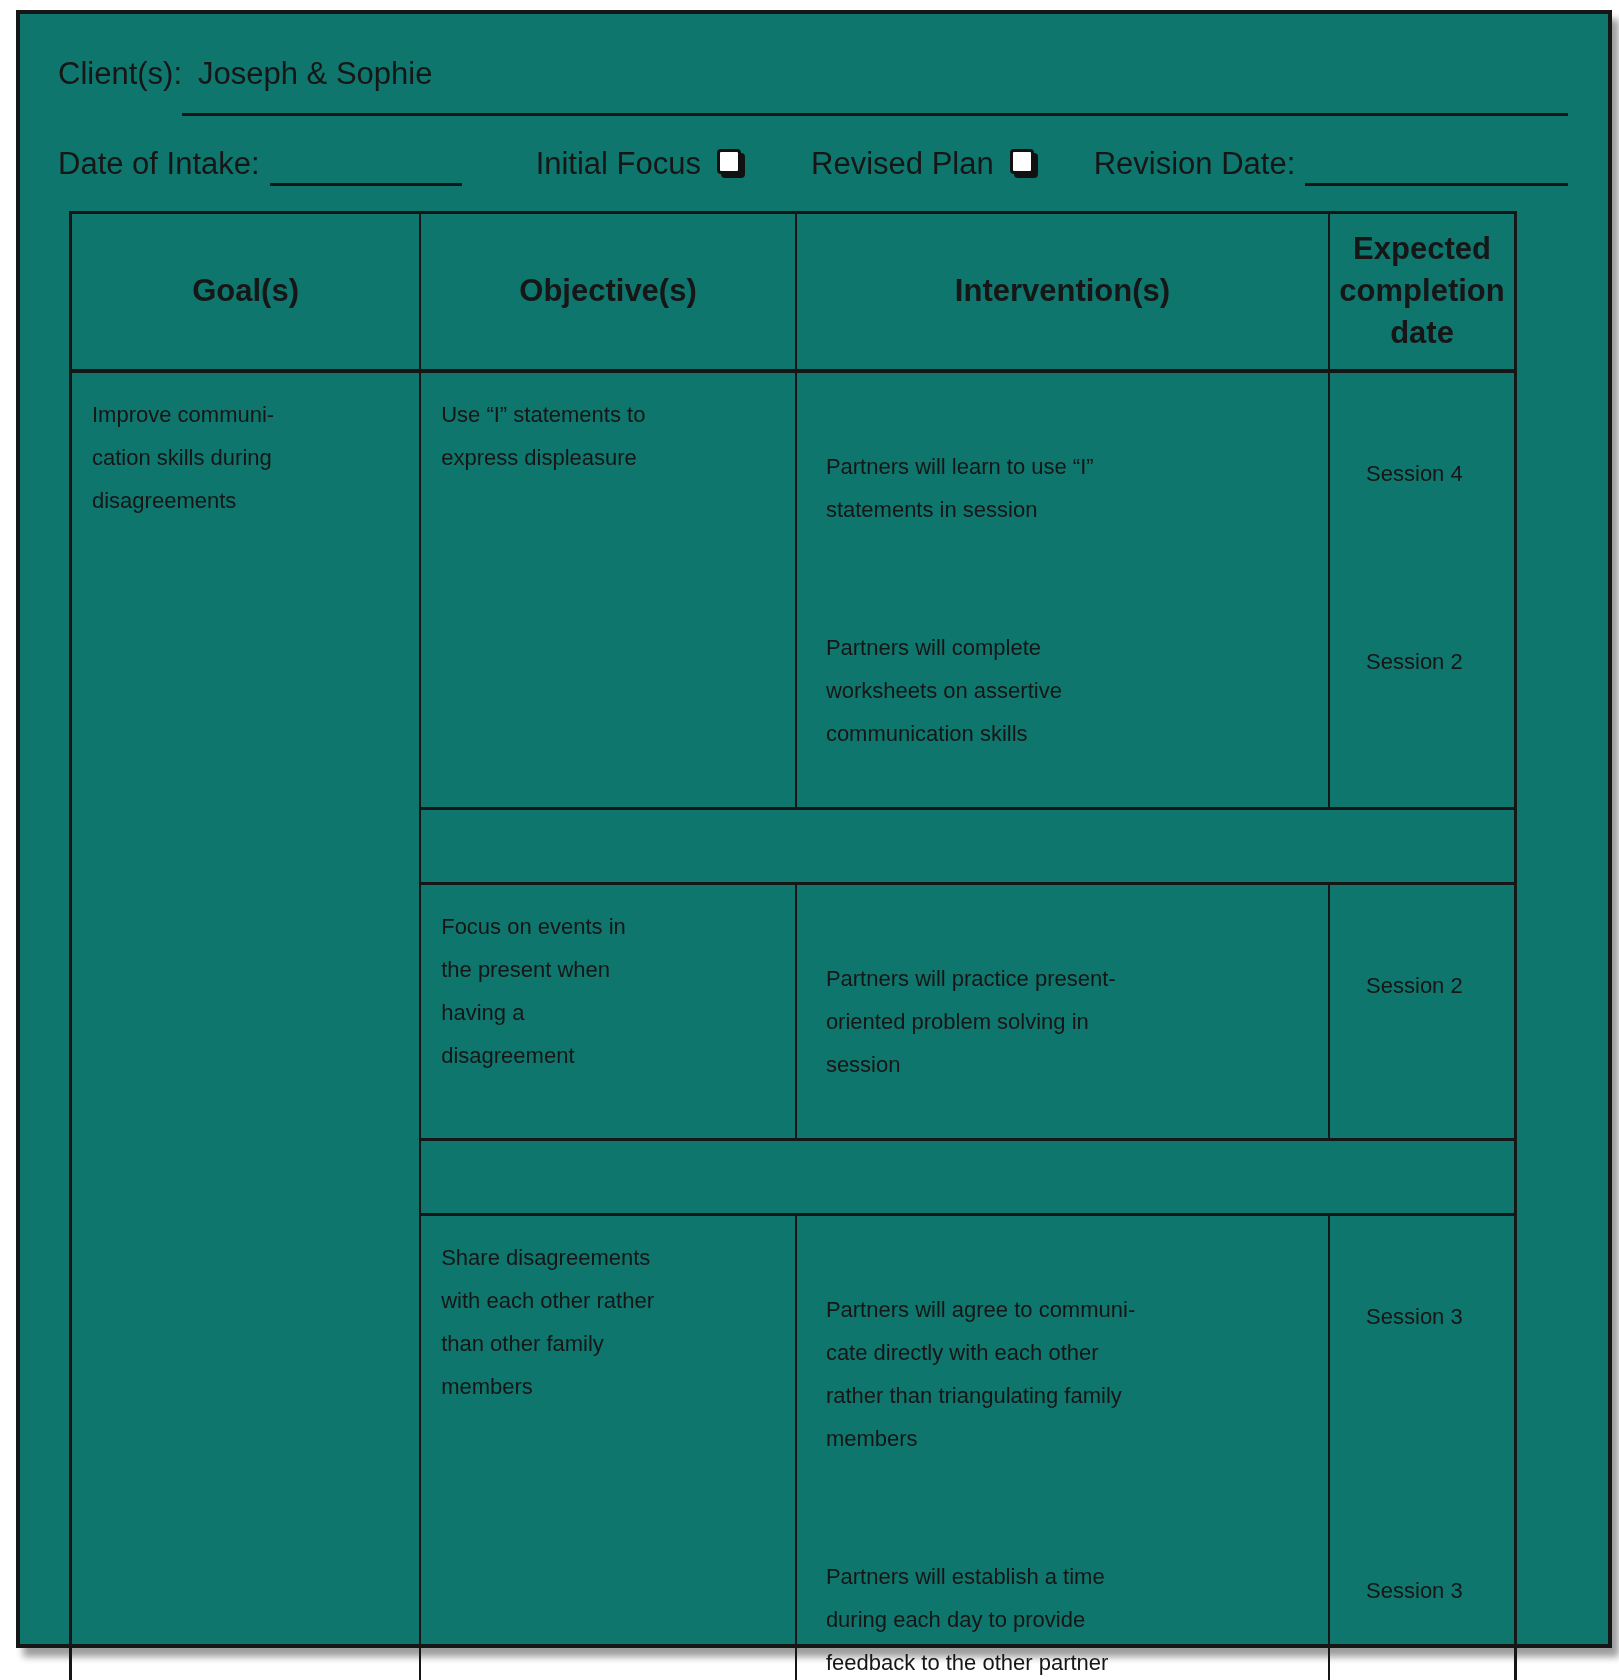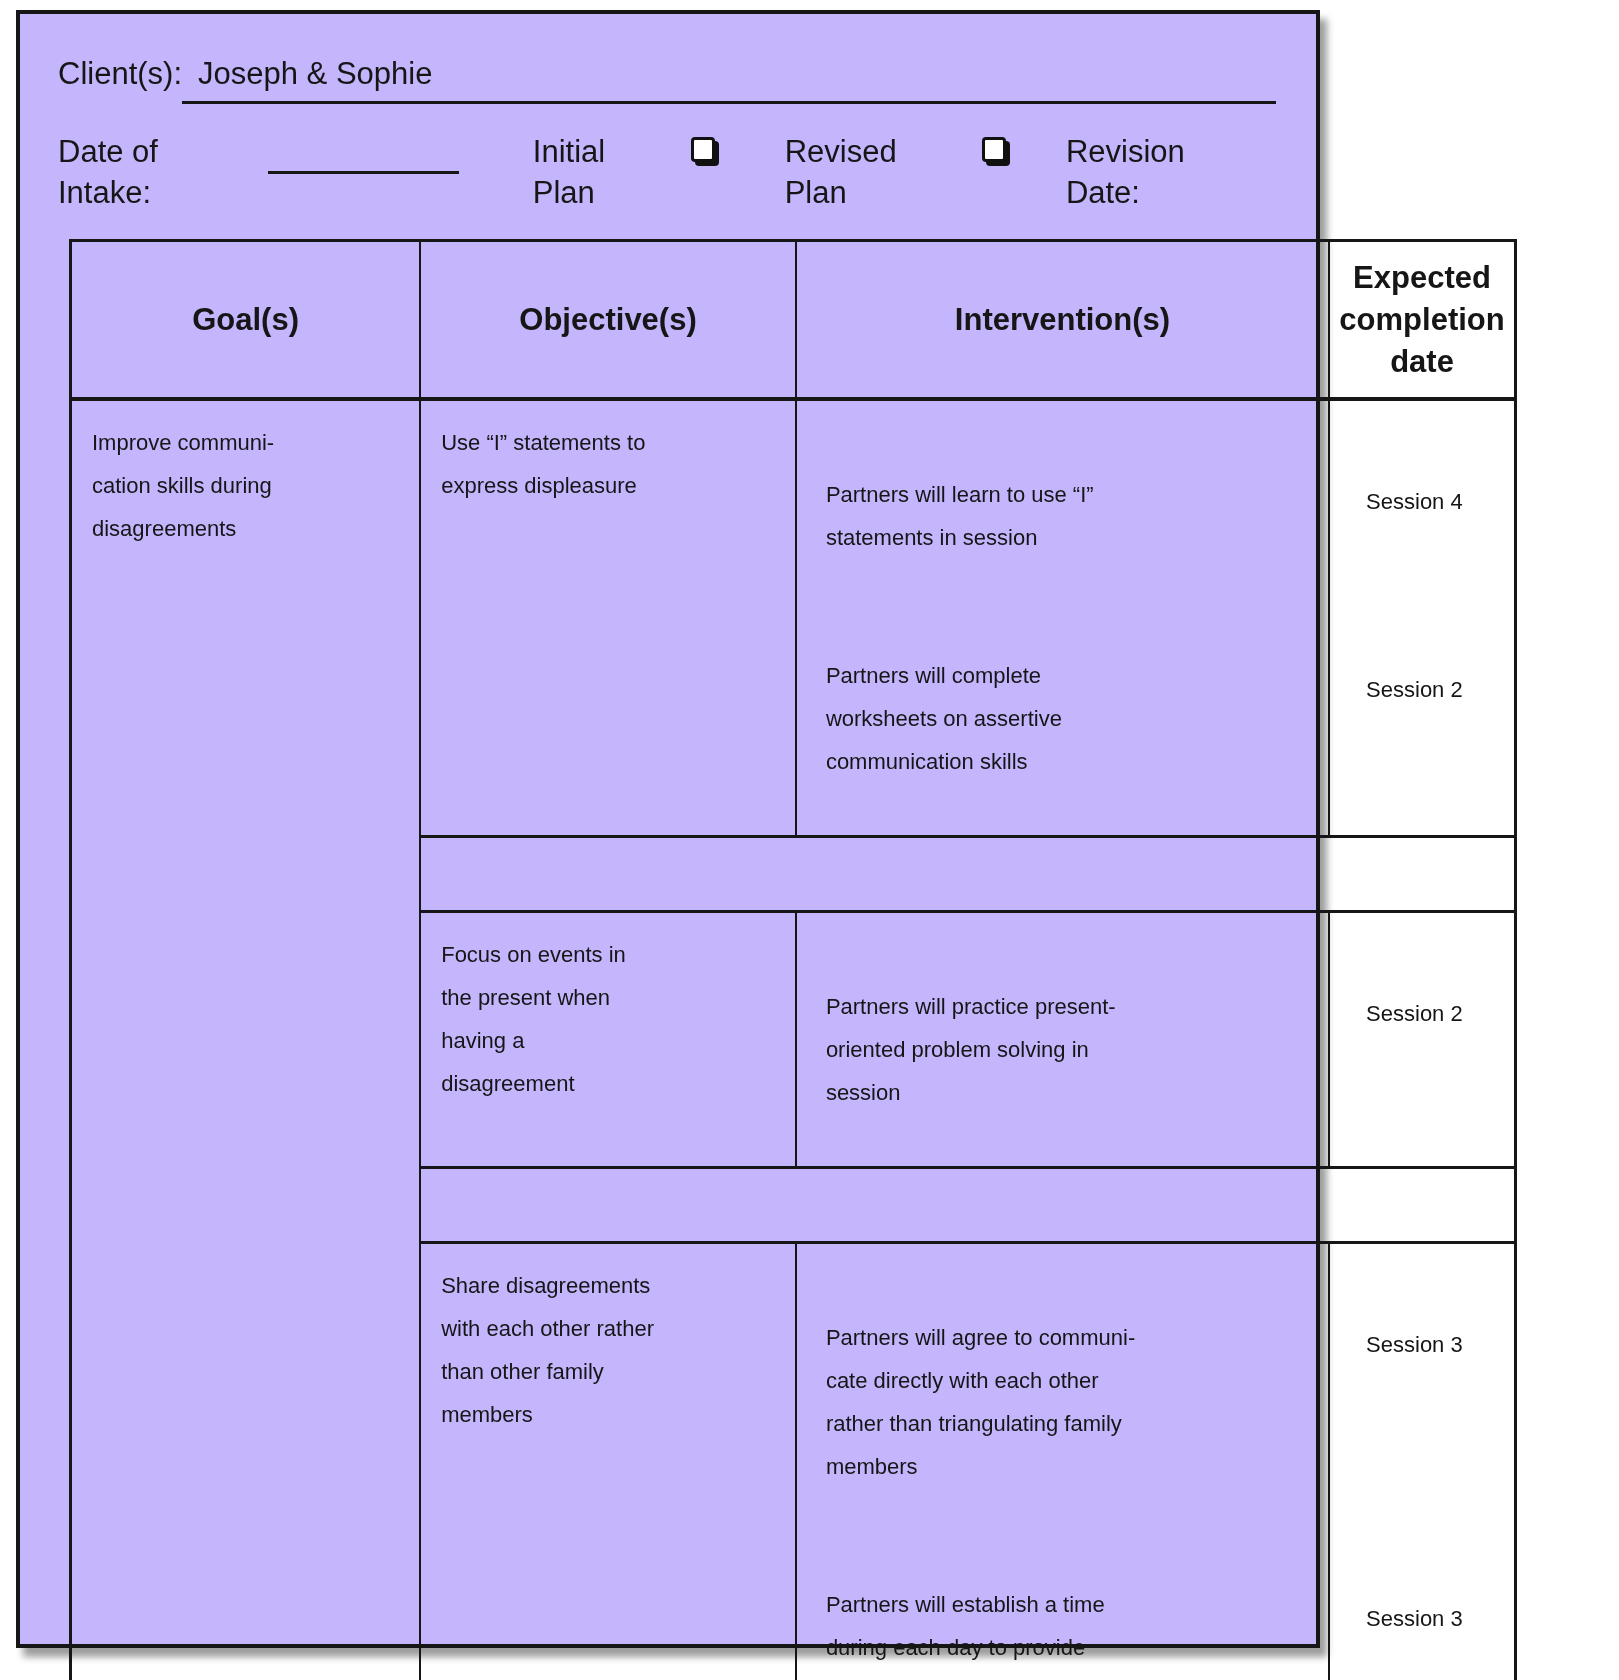--- a/index.html
+++ b/index.html
@@ -12,39 +12,39 @@
     height: 1680px;
     position: relative;
     font-family: "Liberation Sans", "DejaVu Sans", sans-serif;
     color: #161616;
     -webkit-font-smoothing: antialiased;
   }
   .card {
     position: absolute;
     left: 16px;
     top: 10px;
-    width: 1304px;
+    width: 1596px;
     height: 1638px;
     box-sizing: border-box;
-    background: #c4b5fd;
+    background: #0f766e;
     border: 4px solid #161616;
     box-shadow: 7px 9px 7px #9e9e9e;
     padding: 30px 40px 0 18px;
   }
   .flexrow {
     display: flex;
     align-items: baseline;
     font-size: 31px;
     line-height: 1.3;
   }
   .clients-row { margin: 10px 0 0 20px; }
   .value-line {
     flex: 1;
     border-bottom: 3px solid #161616;
-    padding: 0 0 7px 16px;
+    padding: 0 0 19px 16px;
     min-height: 34px;
   }
   .intake-row { margin: 28px 0 0 20px; }
   .blank {
     display: inline-block;
     border-bottom: 3px solid #161616;
     transform: translateY(12px);
     height: 0;
   }
   .intake-blank { width: 192px; margin-left: 10px; }
@@ -118,21 +118,21 @@
 <div class="card">
 
   <div class="flexrow clients-row">
     <span>Client(s):</span>
     <span class="value-line"><span>Joseph &amp; Sophie</span></span>
   </div>
 
   <div class="flexrow intake-row">
     <span>Date of Intake:</span>
     <span class="blank intake-blank"></span>
-    <span class="lbl-initial">Initial Plan</span>
+    <span class="lbl-initial">Initial Focus</span>
     <span class="checkbox"></span>
     <span class="lbl-revised">Revised Plan</span>
     <span class="checkbox"></span>
     <span class="lbl-revdate">Revision Date:</span>
     <span class="blank revdate-blank"></span>
   </div>
 
   <table class="plan">
     <colgroup>
       <col style="width:24.2%">

